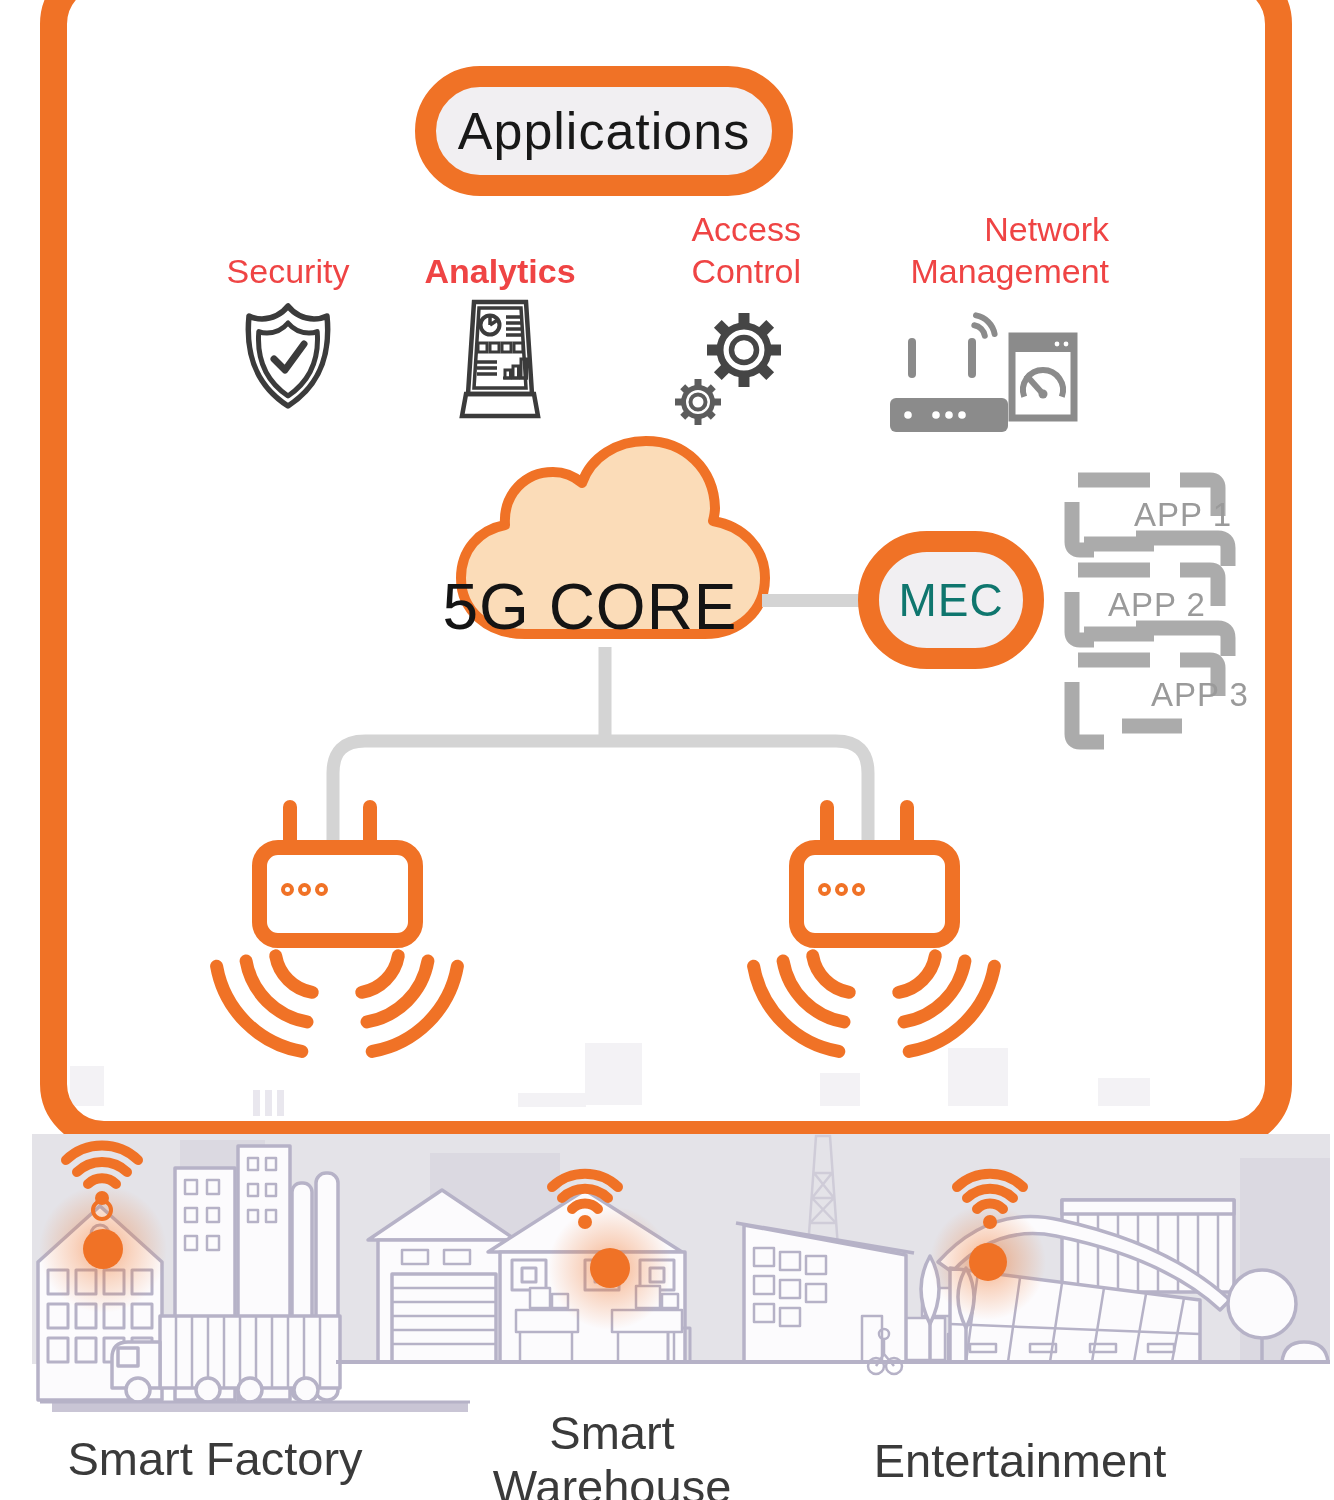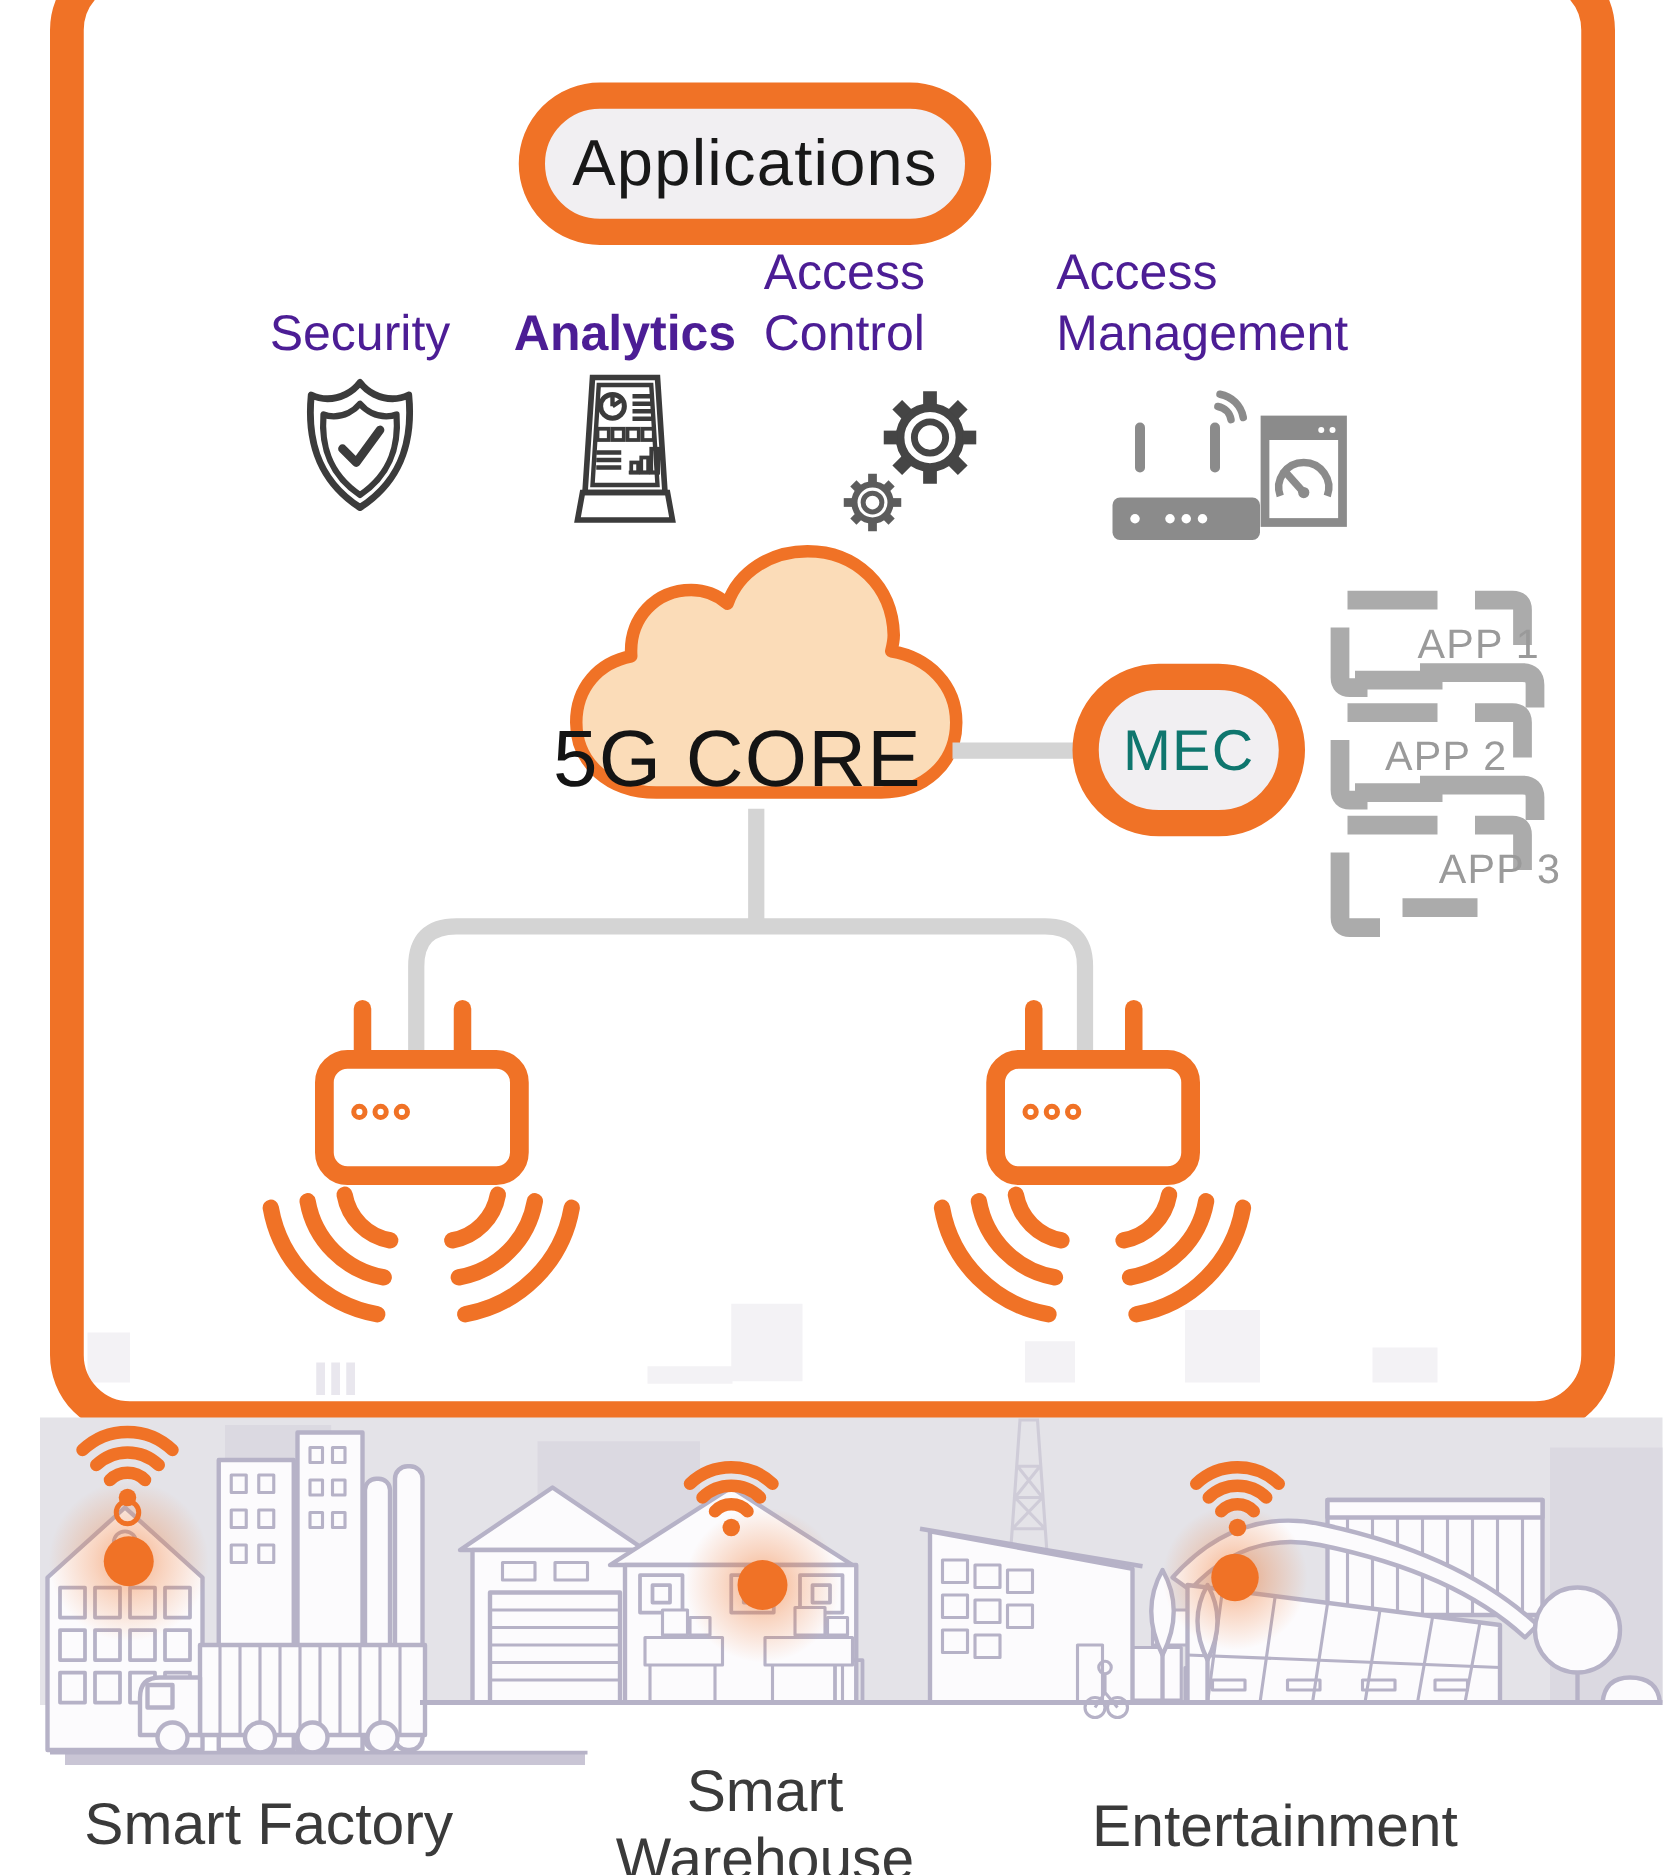--- a/index.html
+++ b/index.html
@@ -15,21 +15,21 @@
   .sil{background:#f3f2f5;}
 
   
   .pill{border:21px solid #F07226;background:#f1eff2;border-radius:80px;
         display:flex;align-items:center;justify-content:center;}
   .apps-pill{left:415px;top:66px;width:336px;height:88px;}
   .apps-pill .t{font-size:52px;color:#181818;letter-spacing:1px;}
 
   
   .item-label{width:240px;height:92px;display:flex;align-items:flex-end;justify-content:center;
-              text-align:left;font-size:40px;line-height:1.22;color:#4c1d95;}
+              text-align:right;font-size:34px;line-height:1.22;color:#ef4444;}
 
   
   .core-label{left:433px;top:570px;width:314px;text-align:center;font-size:64px;
               color:#141414;letter-spacing:1px;}
   .mec-pill{left:858px;top:531px;width:144px;height:96px;}
   .mec-pill .t{font-size:46px;color:#0f766e;letter-spacing:1px;}
 
   .conn{background:#d4d4d4;}
 
   
@@ -63,21 +63,21 @@
 
 <div class="abs frame"></div>
 
 <div class="abs pill apps-pill">
   <span class="t">Applications</span>
 </div>
 
 <div class="abs item-label" style="left:168px;top:200px;">Security</div>
 <div class="abs item-label" style="left:380px;top:200px;font-weight:bold;">Analytics</div>
 <div class="abs item-label" style="left:611px;top:200px;width:190px;">Access Control</div>
-<div class="abs item-label" style="left:845px;top:200px;width:264px;">Access Management</div>
+<div class="abs item-label" style="left:845px;top:200px;width:264px;">Network Management</div>
 
 <svg class="abs" style="left:236px;top:300px;" width="104" height="114" viewBox="0 0 104 114">
   <g fill="none" stroke="#3b3b3b" stroke-width="5.5" stroke-linejoin="round">
     <path d="M52,6 C46,14 36,19 26,19 C21.5,19 17,18 13,16 C10,47 15,82 52,106 C89,82 94,47 91,16 C87,18 82.5,19 78,19 C68,19 58,14 52,6 Z"></path>
     <path stroke-width="5" d="M52,23 C47,29 39,33 31,33 C28,33 25.3,32.6 22.8,31.6 C21,54 25.5,78 52,96 C78.5,78 83,54 81.2,31.6 C78.7,32.6 76,33 73,33 C65,33 57,29 52,23 Z"></path>
     <path stroke-width="7" stroke-linecap="round" fill="none" d="M38,59 L49,70 L68,44"></path>
   </g>
 </svg>
 
 <svg class="abs" style="left:450px;top:298px;" width="100" height="125" viewBox="0 0 100 125">

